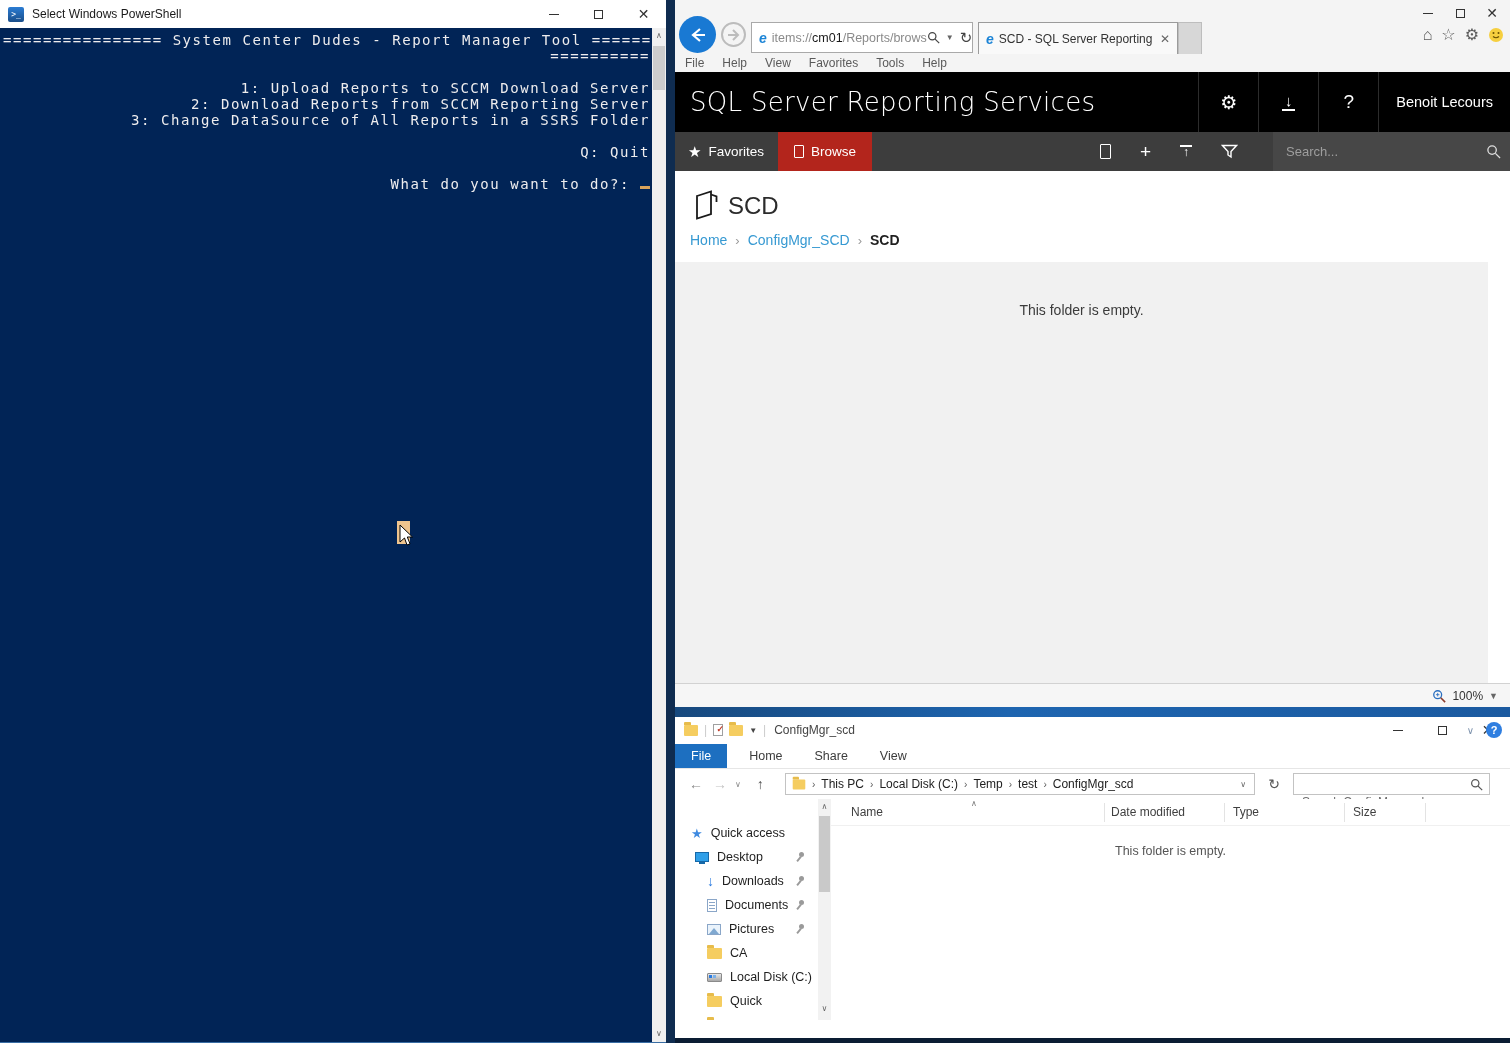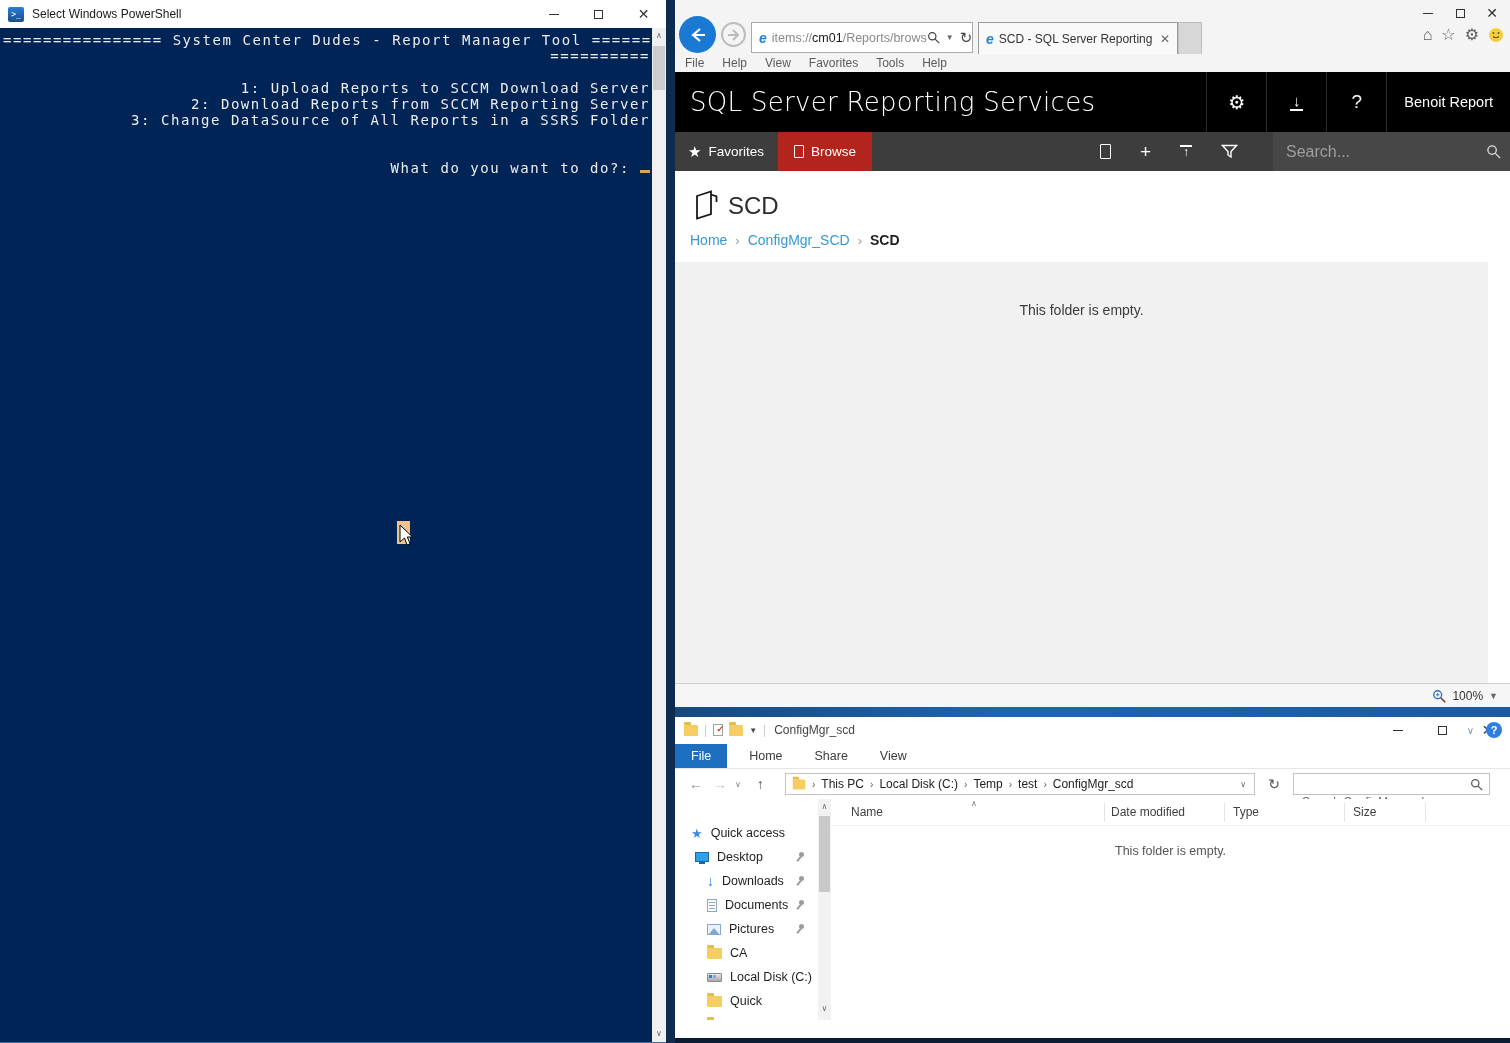--- a/index.html
+++ b/index.html
@@ -70,21 +70,21 @@
   .fav-star { font-size:15px; }
   .ssrs-browse { position:absolute; left:103px; top:0; width:94px; height:39px; background:#b3251c; display:flex; align-items:center; justify-content:center; gap:7px; font-size:13.5px; }
   .browse-doc { width:10px; height:13px; border:1.5px solid #fff; border-radius:1px; }
   .ssrs-bar-icons { position:absolute; left:425px; top:0; height:39px; display:flex; align-items:center; gap:29px; }
   .tile-icon { width:11px; height:15px; border:1.5px solid #fff; border-radius:1px; }
   .plus-icon { font-size:19px; font-weight:300; line-height:16px; }
   .upload-icon { display:inline-flex; flex-direction:column; align-items:center; }
   .upload-icon .bar { width:12px; border-top:2px solid #fff; margin-bottom:0px; }
   .upload-icon .arr { font-size:12px; line-height:11px; }
   .ssrs-search { position:absolute; left:598px; top:0; right:0; height:39px; background:#474747; display:flex; align-items:center; }
-  .ssrs-search input { background:transparent; border:none; outline:none; color:#84cc16; font-size:16px; padding-left:13px; width:180px; font-family:"Liberation Sans",sans-serif; }
+  .ssrs-search input { background:transparent; border:none; outline:none; color:#84cc16; font-size:13px; padding-left:13px; width:180px; font-family:"Liberation Sans",sans-serif; }
   .ssrs-search input::placeholder { color:#9e9e9e; }
   .ssrs-search svg { position:absolute; right:9px; }
 
   .ssrs-pagehead { position:absolute; left:0; top:171px; right:0; height:91px; background:#fff; }
   .scd-icon { position:absolute; left:15px; top:18px; }
   .scd-title { position:absolute; left:53px; top:21px; font-size:24px; color:#2b2b2b; }
   .ssrs-breadcrumb { position:absolute; left:15px; top:61px; display:flex; align-items:center; gap:8px; font-size:14px; }
   .bc-link { color:#3699d2; }
   .bc-sep { color:#9a9a9a; font-size:13px; }
   .bc-current { color:#1f1f1f; font-weight:bold; }
@@ -203,20 +203,21 @@
     </div>
     <div class="ps-console">
       <div id="ps-lines">
           <div class="ps-line">================ System Center Dudes - Report Manager Tool ======</div>
           <div class="ps-line">==========</div>
           <div class="ps-line"></div>
           <div class="ps-line">1: Upload Reports to SCCM Download Server</div>
           <div class="ps-line">2: Download Reports from SCCM Reporting Server</div>
           <div class="ps-line">3: Change DataSource of All Reports in a SSRS Folder</div>
           <div class="ps-line"></div>
+          <div class="ps-line">Q: Quit</div>
           <div class="ps-line"></div>
           <div class="ps-line">What do you want to do?: <span class="ps-prompt-cursor"></span></div>
         </div>
       <div class="ps-scrollbar">
         <span class="ps-scroll-up">∧</span>
         <span class="ps-thumb"></span>
         <span class="ps-scroll-down">∨</span>
       </div>
     </div>
   </div>
@@ -295,21 +296,21 @@
           </span>
         <span class="hdr-cell hdr-icon-cell">
           <span class="dl-icon">
               <span class="arr">↓</span>
               <span class="bar"></span>
             </span>
         </span>
         <span class="hdr-cell hdr-icon-cell">
             <span>?</span>
           </span>
-        <span class="hdr-cell hdr-user">Benoit Report</span>
+        <span class="hdr-cell hdr-user">Benoit Lecours</span>
       </span>
     </div>
     <div class="ssrs-bar">
       <span class="ssrs-fav">
         <span class="fav-star">★</span>
         <span>Favorites</span>
       </span>
       <span class="ssrs-browse">
         <span class="browse-doc"></span>
         <span>Browse</span>

